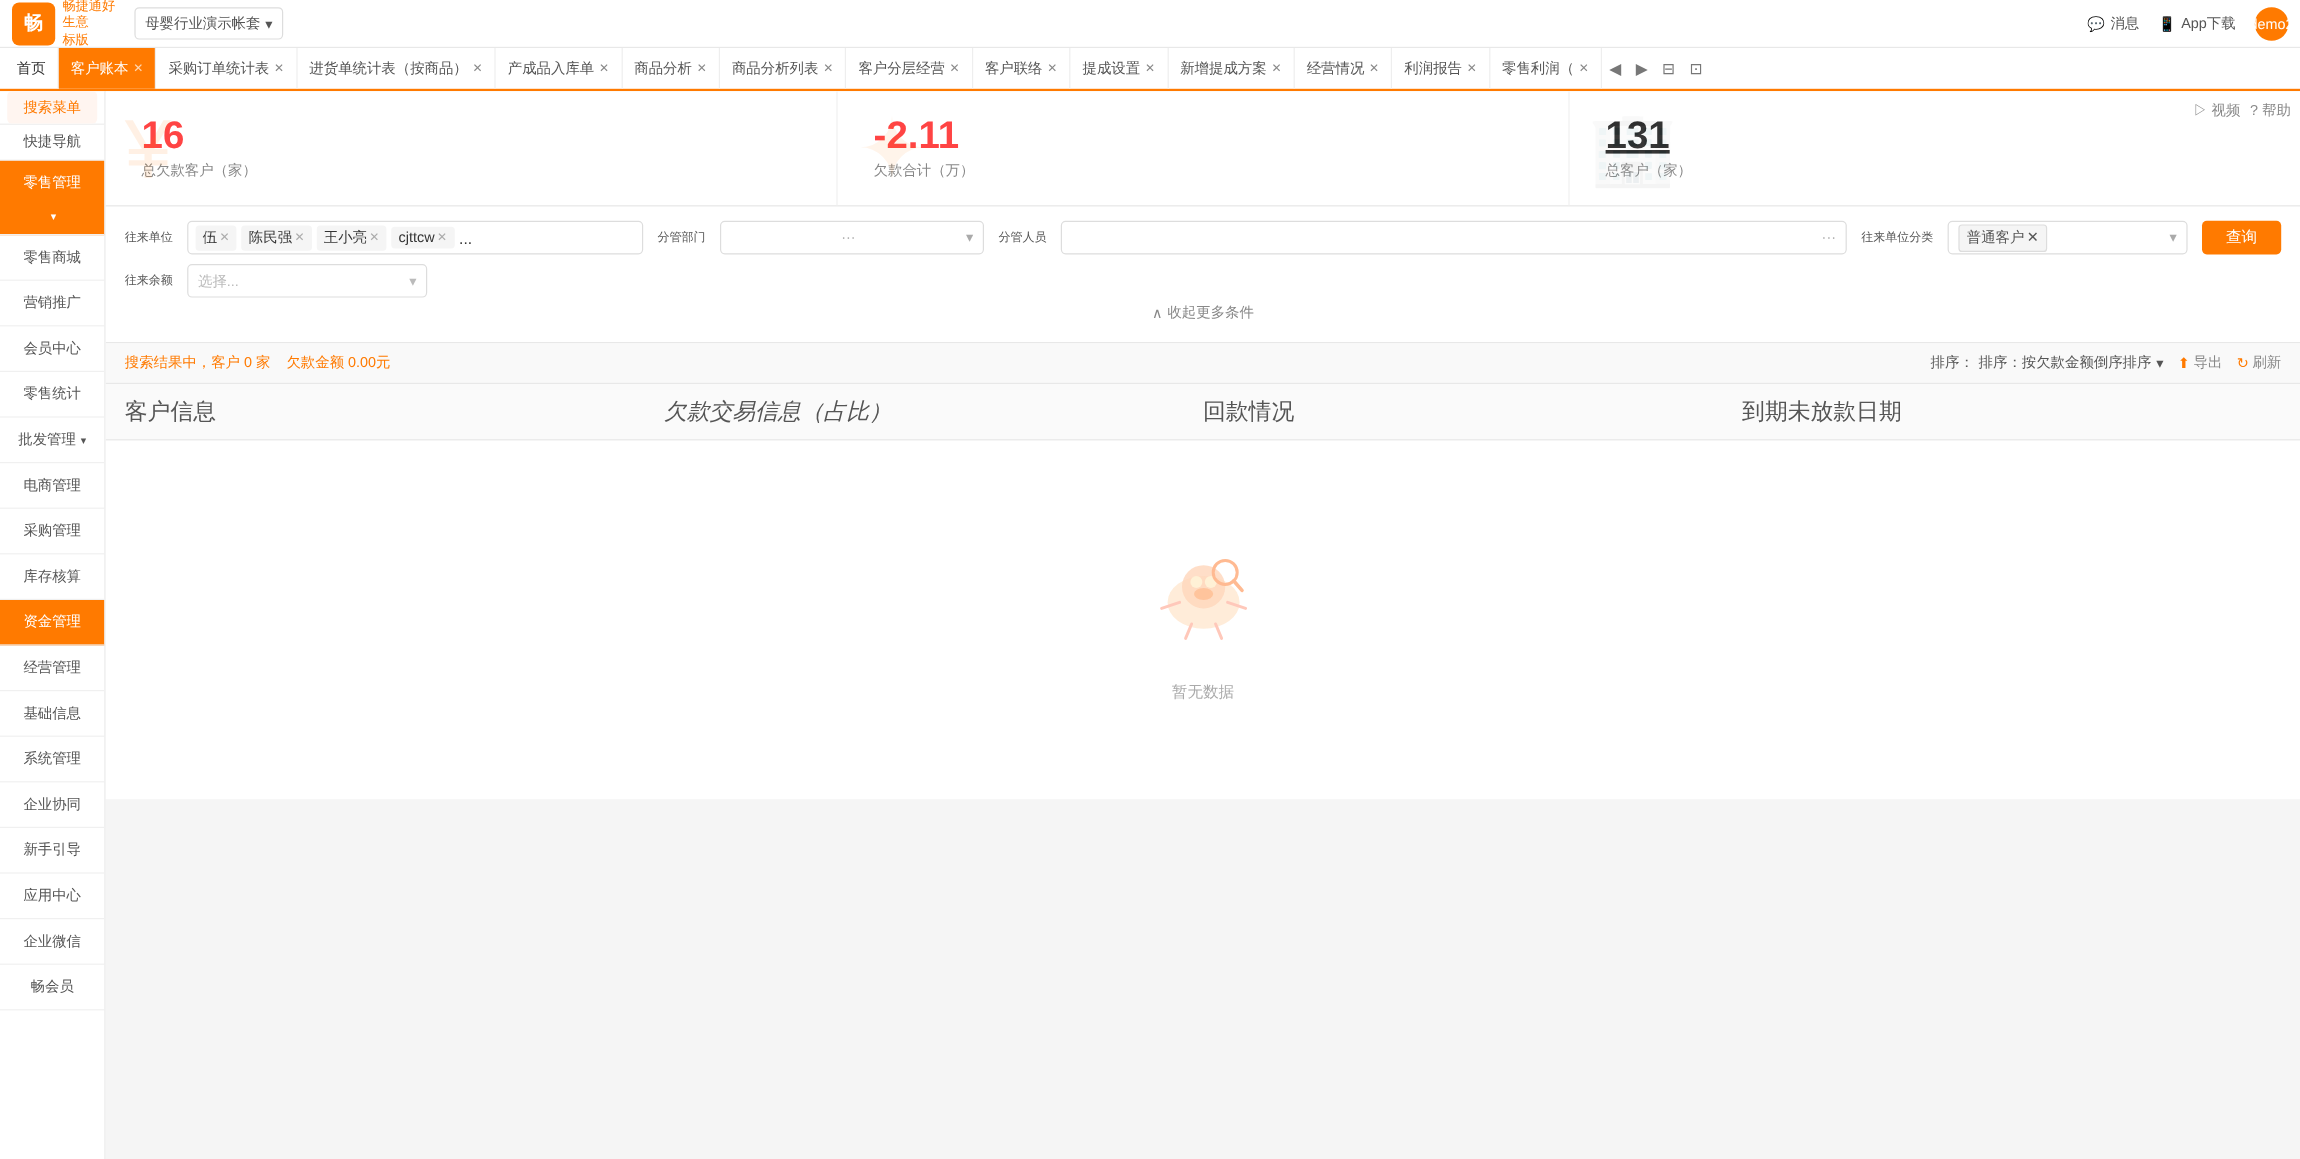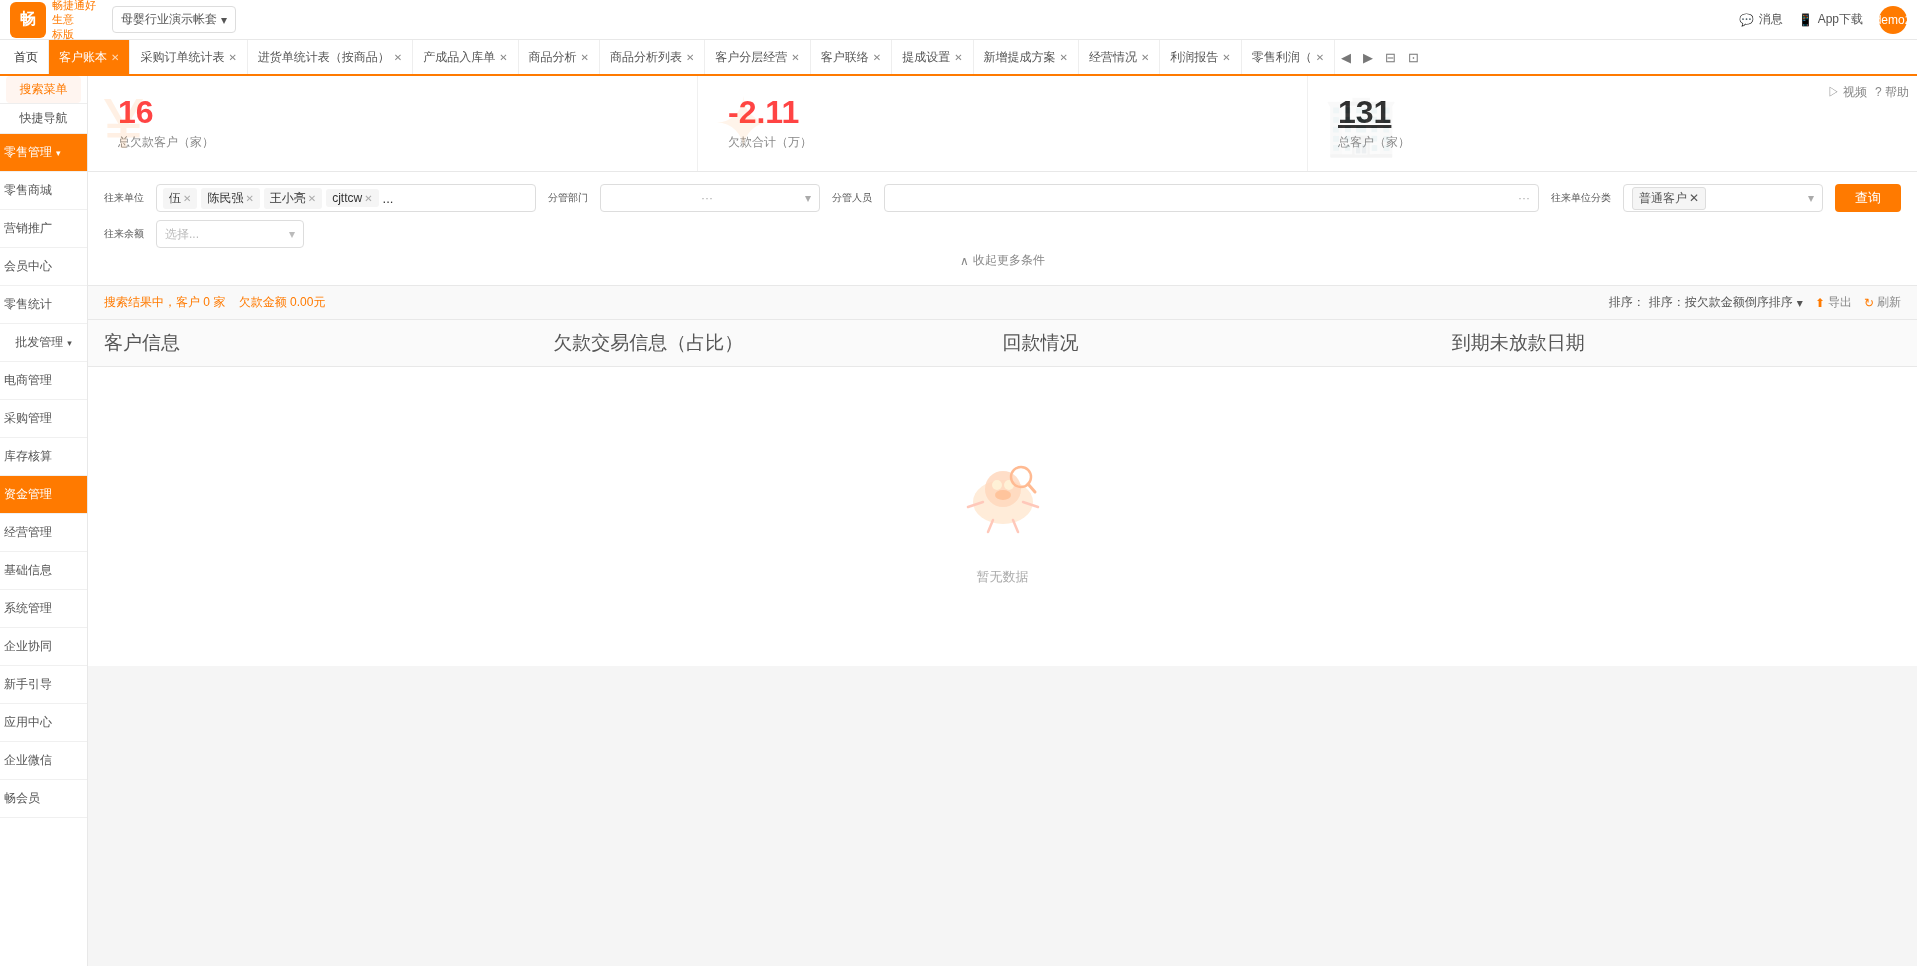--- a/index.html
+++ b/index.html
@@ -35,21 +35,21 @@
     .tab-nav-btn { padding: 0 6px; cursor: pointer; color: #777; height: 36px; display: flex; align-items: center; }
 
     
     .main-layout { display: flex; height: calc(100vh - 76px); }
 
     
     .sidebar { width: 88px; background: #fff; border-right: 1px solid #e8e8e8; display: flex; flex-direction: column; overflow-y: auto; flex-shrink: 0; }
     .sidebar-search { padding: 0 6px; border-bottom: 1px solid #eee; }
     .sidebar-search-btn { width: 100%; background: #fff5f0; border: none; border-radius: 4px; padding: 5px 4px; font-size: 12px; color: #ff7a00; cursor: pointer; text-align: center; }
     .sidebar-nav-btn { padding: 6px 4px; text-align: center; font-size: 12px; color: #555; cursor: pointer; border-bottom: 1px solid #eee; }
-    .sidebar-item { padding: 10px 4px; text-align: center; font-size: 12px; color: #555; cursor: pointer; border-bottom: 1px solid #f0f0f0; display: flex; flex-direction: row; align-items: center; gap: 2px; }
+    .sidebar-item { padding: 10px 4px; text-align: center; font-size: 12px; color: #555; cursor: pointer; border-bottom: 1px solid #f0f0f0; display: flex; flex-direction: column; align-items: center; gap: 14px; }
     .sidebar-item.active { background: #ff7a00; color: #fff; }
     .sidebar-item .sub-arrow { font-size: 9px; margin-left: 2px; }
 
     
     .content-area { flex: 1; overflow-y: auto; background: #f5f5f5; }
 
     
     .stats-bar {
       background: #fff; display: flex; align-items: stretch;
       border-bottom: 1px solid #e8e8e8; padding: 0; position: relative;
@@ -73,36 +73,36 @@
     .filter-tag { display: flex; align-items: center; gap: 2px; background: #f5f5f5; border-radius: 3px; padding: 2px 6px; font-size: 12px; }
     .filter-tag .tag-close { cursor: pointer; color: #aaa; font-size: 10px; }
     .filter-select { display: flex; align-items: center; border: 1px solid #ddd; border-radius: 4px; padding: 4px 8px; min-width: 180px; height: 28px; cursor: pointer; font-size: 12px; color: #555; }
     .filter-select-wide { min-width: 240px; }
     .filter-select .arrow { margin-left: auto; color: #aaa; }
     .filter-select .dots { color: #aaa; margin-left: auto; }
     .collapse-btn { display: flex; align-items: center; gap: 4px; font-size: 12px; color: #888; cursor: pointer; width: 100%; justify-content: center; padding: 4px 0; }
 
     
     .remainder-row { display: flex; align-items: center; gap: 12px; }
-    .remainder-select { display: flex; align-items: center; border: 1px solid #ddd; border-radius: 4px; padding: 4px 8px; width: 148px; height: 28px; cursor: pointer; font-size: 12px; color: #bbb; }
+    .remainder-select { display: flex; align-items: center; border: 1px solid #ddd; border-radius: 4px; padding: 4px 8px; width: 200px; height: 28px; cursor: pointer; font-size: 12px; color: #bbb; }
 
     
     .result-bar { display: flex; align-items: center; justify-content: space-between; padding: 8px 16px; background: #f9f9f9; border-bottom: 1px solid #e8e8e8; }
     .result-info { font-size: 12px; color: #555; }
     .result-info span { color: #ff7a00; }
     .result-actions { display: flex; align-items: center; gap: 12px; font-size: 12px; color: #555; }
     .result-sort { display: flex; align-items: center; gap: 4px; cursor: pointer; }
     .result-action-btn { display: flex; align-items: center; gap: 3px; cursor: pointer; color: #888; }
     .result-action-btn .icon { color: #ff7a00; }
 
     
     .table-container { background: #fff; margin: 0; }
     .table-header { display: flex; padding: 10px 16px; background: #fafafa; border-bottom: 1px solid #e8e8e8; font-size: 19px; color: #555; font-weight: 500; }
     .col-customer { flex: 3; }
-    .col-debt { flex: 3; }
+    .col-debt { flex: 3; font-style: italic; }
     .col-repay { flex: 3; }
     .col-date { flex: 3; }
 
     
     .empty-state { display: flex; flex-direction: column; align-items: center; justify-content: center; padding: 80px 0; }
     .empty-icon { font-size: 80px; color: #ffcc99; opacity: 0.8; margin-bottom: 12px; }
     .empty-text { font-size: 13px; color: #aaa; }
 
     
     .query-btn { background: #ff7a00; color: #fff; border: none; border-radius: 4px; padding: 6px 20px; font-size: 13px; cursor: pointer; height: 28px; display: flex; align-items: center; }

